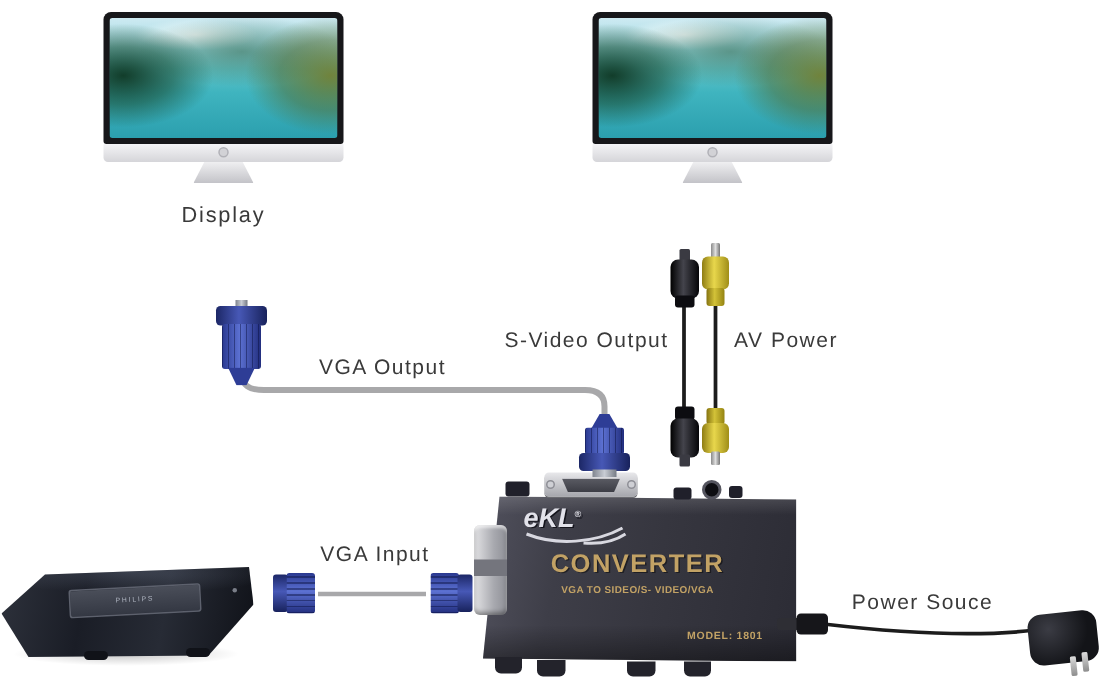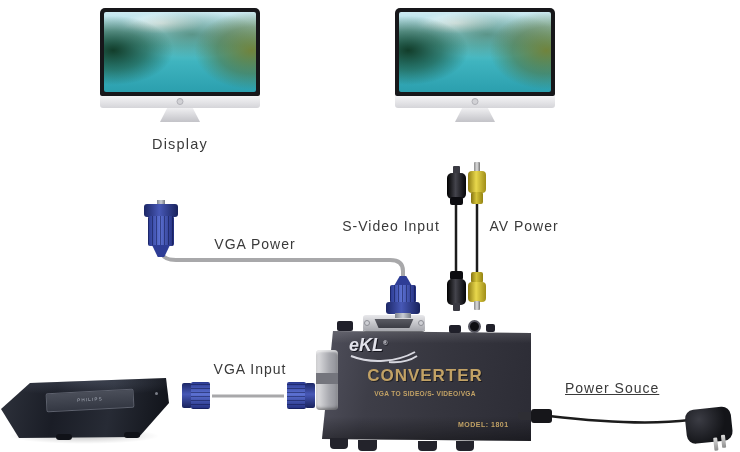--- a/index.html
+++ b/index.html
@@ -124,21 +124,21 @@
 <div id="canvas">
 
   <svg id="cable-svg" width="740" height="452">
     <path d="M161,248 C161,257 166,260 176,260 L390,260 C399,260 403,264 403,271 L403,280" fill="none" stroke="#a8a8aa" stroke-width="4" stroke-linecap="round"></path>
     <path d="M212,396 L284,396" fill="none" stroke="#a8a8aa" stroke-width="3"></path>
     <path d="M456,200 L456,275" fill="none" stroke="#1c1c1c" stroke-width="2.5"></path>
     <path d="M477,198 L477,276" fill="none" stroke="#1c1c1c" stroke-width="2.5"></path>
     <path d="M549,416 C600,422 650,425 690,420" fill="none" stroke="#1c1c1c" stroke-width="2.5"></path>
   </svg>
 
-  <div class="monitor" style="left:100px;top:8px;">
+  <div class="monitor" style="left:69px;top:8px;">
     <div class="monitor-screen">
       <div class="screen-img"></div>
     </div>
     <div class="monitor-chin">
       <div class="monitor-button"></div>
     </div>
     <div class="monitor-stand"></div>
     <div class="monitor-label">Display</div>
   </div>
 
@@ -241,19 +241,19 @@
   <div class="dc-tip"></div>
   <div class="dc-body"></div>
   <div class="psu">
     <div class="psu-rot">
       <div class="psu-body"></div>
       <div class="psu-prong" style="left:28px;top:36px;"></div>
       <div class="psu-prong" style="left:36px;top:34px;"></div>
     </div>
   </div>
 
-  <div class="lbl" style="left:205px;top:236px;width:100px;text-align:center;">VGA Power</div>
-  <div class="lbl" style="left:331px;top:218px;width:120px;text-align:center;">S-Video Input</div>
+  <div class="lbl" style="left:205px;top:236px;width:100px;text-align:center;">VGA Output</div>
+  <div class="lbl" style="left:331px;top:218px;width:120px;text-align:center;">S-Video Output</div>
   <div class="lbl" style="left:484px;top:218px;width:80px;text-align:center;">AV Power</div>
   <div class="lbl" style="left:205px;top:361px;width:90px;text-align:center;">VGA Input</div>
-  <div class="lbl" style="left:565px;top:380px;width:100px;text-decoration:underline;">Power Souce</div>
+  <div class="lbl" style="left:565px;top:393px;width:100px;text-align:center;">Power Souce</div>
 
 </div>
 
 </body></html>

